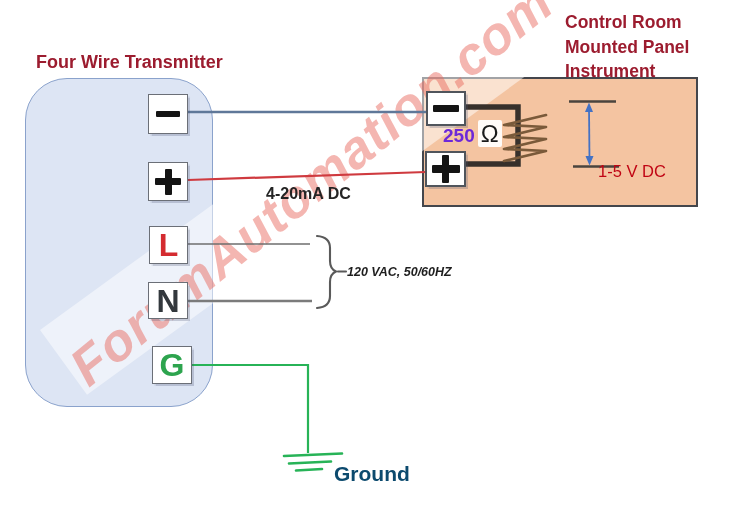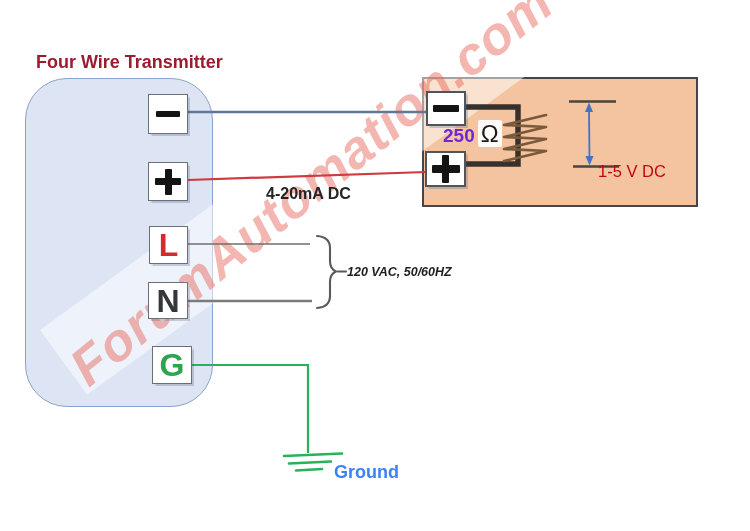--- a/index.html
+++ b/index.html
@@ -32,21 +32,21 @@
     color:rgba(233,103,92,0.48);white-space:nowrap;
     transform:rotate(-39deg);transform-origin:0 0;
   }
 
   
   .title-red{color:#9c1c2f;font-weight:bold;}
   .transmitter-title{left:36px;top:52px;font-size:18px;text-align:right;}
   .panel-title{left:565px;top:10px;font-size:17.5px;line-height:24.5px;}
   .signal-label{left:266px;top:185px;font-size:16px;font-weight:bold;color:#242424;}
   .power-label{left:347px;top:265px;font-size:12.5px;font-weight:bold;color:#1e1e1e;white-space:nowrap;font-style:italic;}
-  .ground-label{left:334px;top:462px;font-size:18px;font-weight:bold;color:#3b82f6;}
+  .ground-label{left:334px;top:462px;font-size:21px;font-weight:bold;color:#0c4a6e;}
   .voltage-label{left:598px;top:124px;font-size:16.5px;font-weight:normal;color:#c00514;white-space:nowrap;margin-top:38px;}
   .resistor-label{left:443px;top:120px;font-size:19px;font-weight:bold;white-space:nowrap;}
   .resistor-value{color:#6d28d9;text-align:center;}
   .resistor-unit{color:#1a1a1a;font-size:24px;font-weight:normal;background:rgba(255,255,255,0.92);padding:0 3px;border-radius:2px;margin-left:3px;}
 
   
   .term{
     position:absolute;background:#ffffff;border:1.6px solid #6b6f77;
     box-shadow:1.5px 1.5px 1px rgba(70,80,110,0.25);
     display:flex;align-items:center;justify-content:center;box-sizing:border-box;
@@ -135,20 +135,25 @@
   </div>
 
   <div class="term p-minus">
     <div class="minus-bar big"></div>
   </div>
   <div class="term p-plus">
     <div class="plus-shape big"></div>
   </div>
 
   <div class="abs title-red transmitter-title">Four Wire Transmitter</div>
+  <div class="abs title-red panel-title">
+    <div>Control Room</div>
+    <div>Mounted Panel</div>
+    <div>Instrument</div>
+  </div>
   <div class="abs signal-label">4-20mA DC</div>
   <div class="abs power-label">120 VAC, 50/60HZ</div>
   <div class="abs ground-label">Ground</div>
   <div class="abs voltage-label">1-5 V DC</div>
   <div class="abs resistor-label">
     <span class="resistor-value">250</span><span class="resistor-unit">Ω</span>
   </div>
 
 </div>
 

